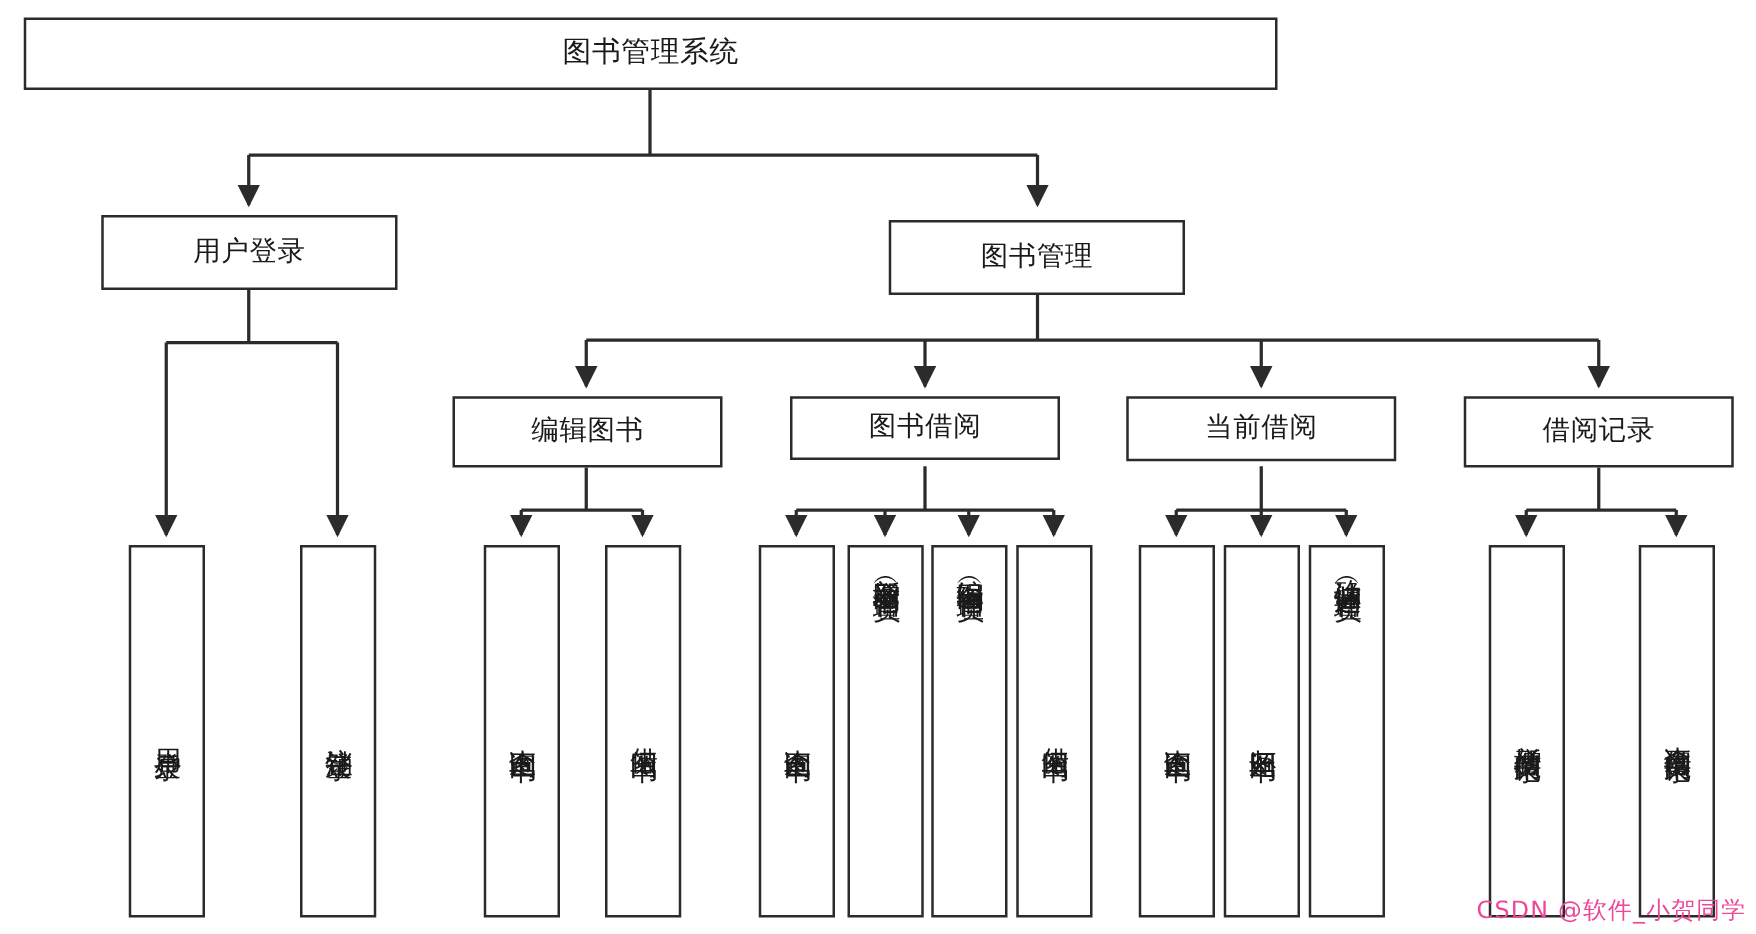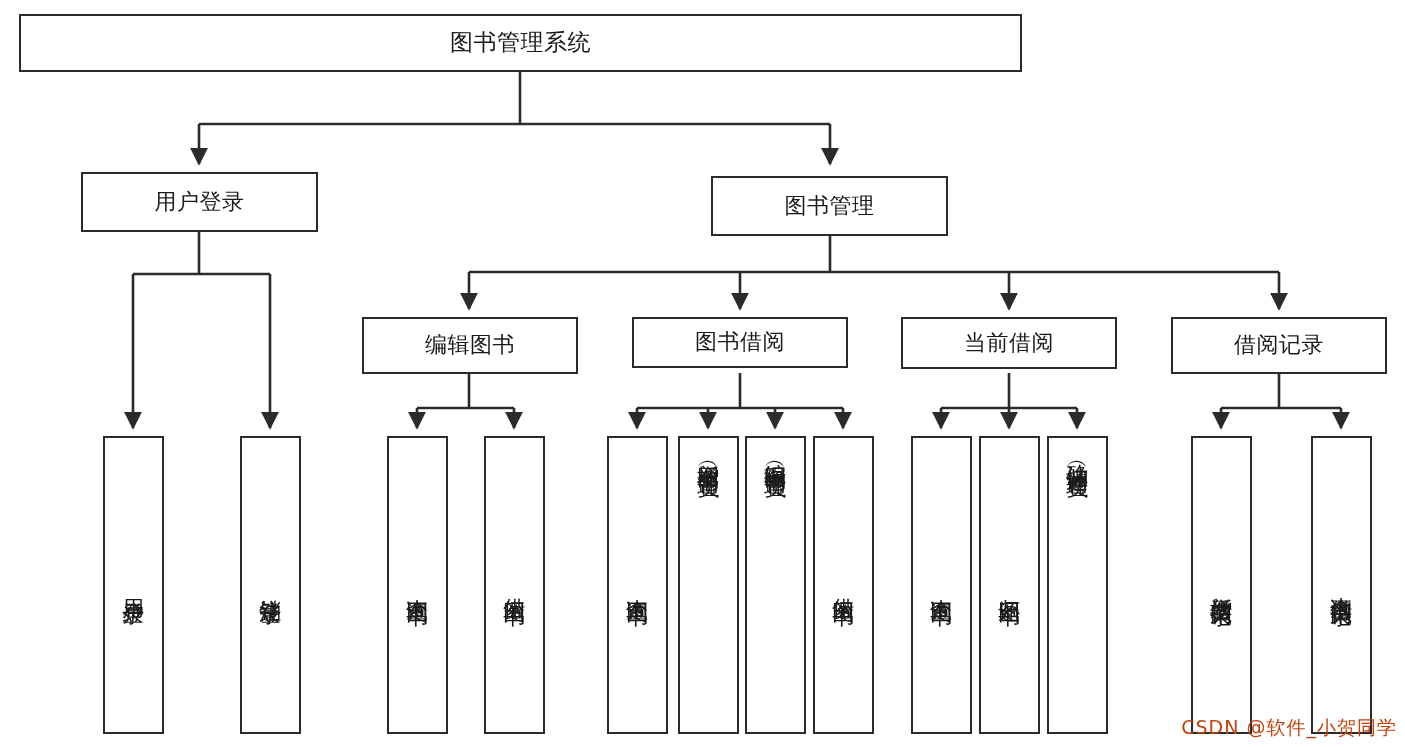--- a/index.html
+++ b/index.html
@@ -63,21 +63,21 @@
   }
   .node.vert.center {
     align-items: center;
     padding-top: 0;
   }
   .watermark {
     position: absolute;
     right: 8px;
     bottom: 6px;
     font-size: 19px;
-    color: #c2410c;
+    color: #ec4899;
     letter-spacing: 1px;
     white-space: nowrap;
   }
 </style>
 </head>
 <body>
 
 <div id="canvas">
 
   <svg class="wires" viewBox="0 0 1405 747" xmlns="http://www.w3.org/2000/svg">

